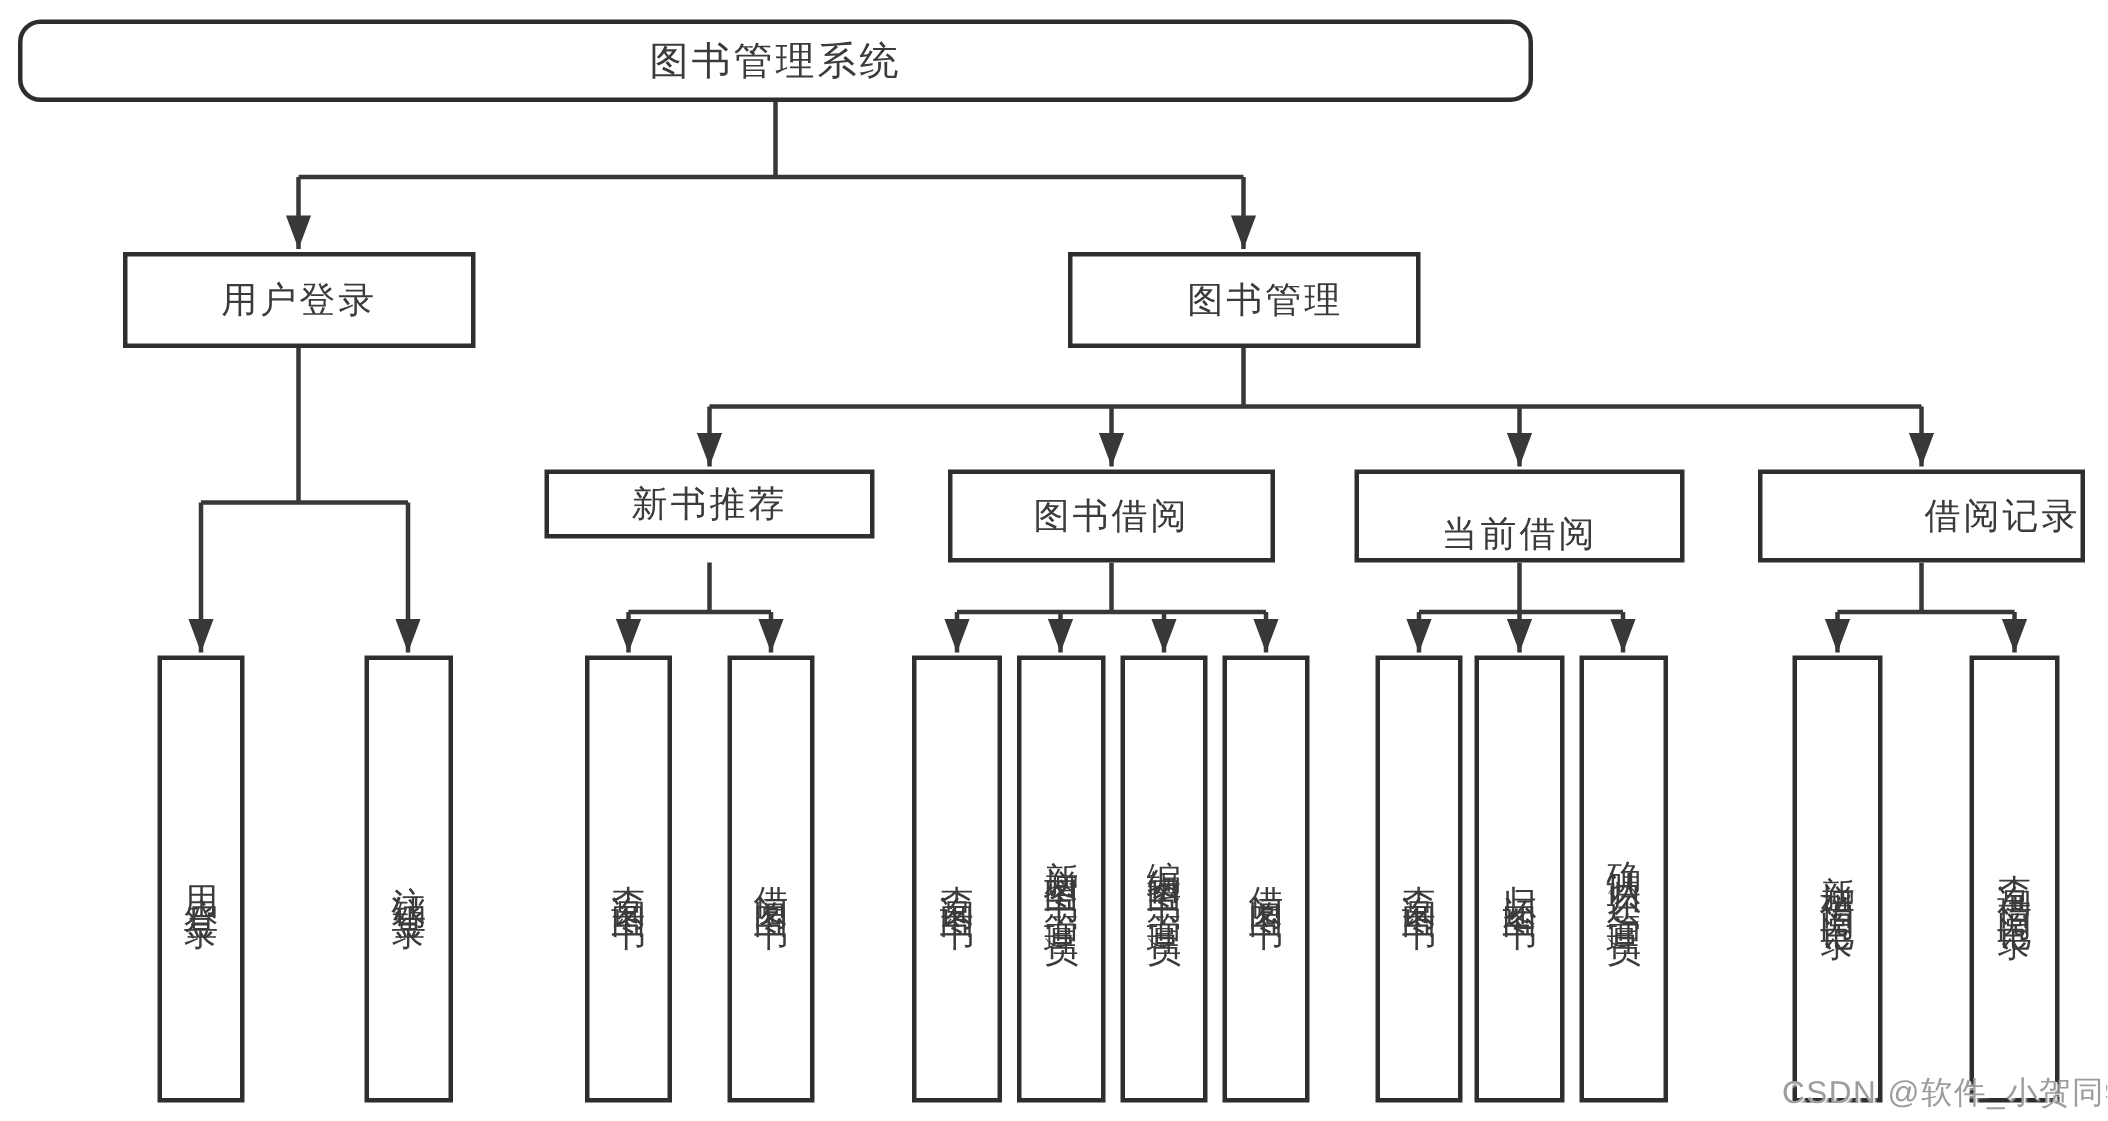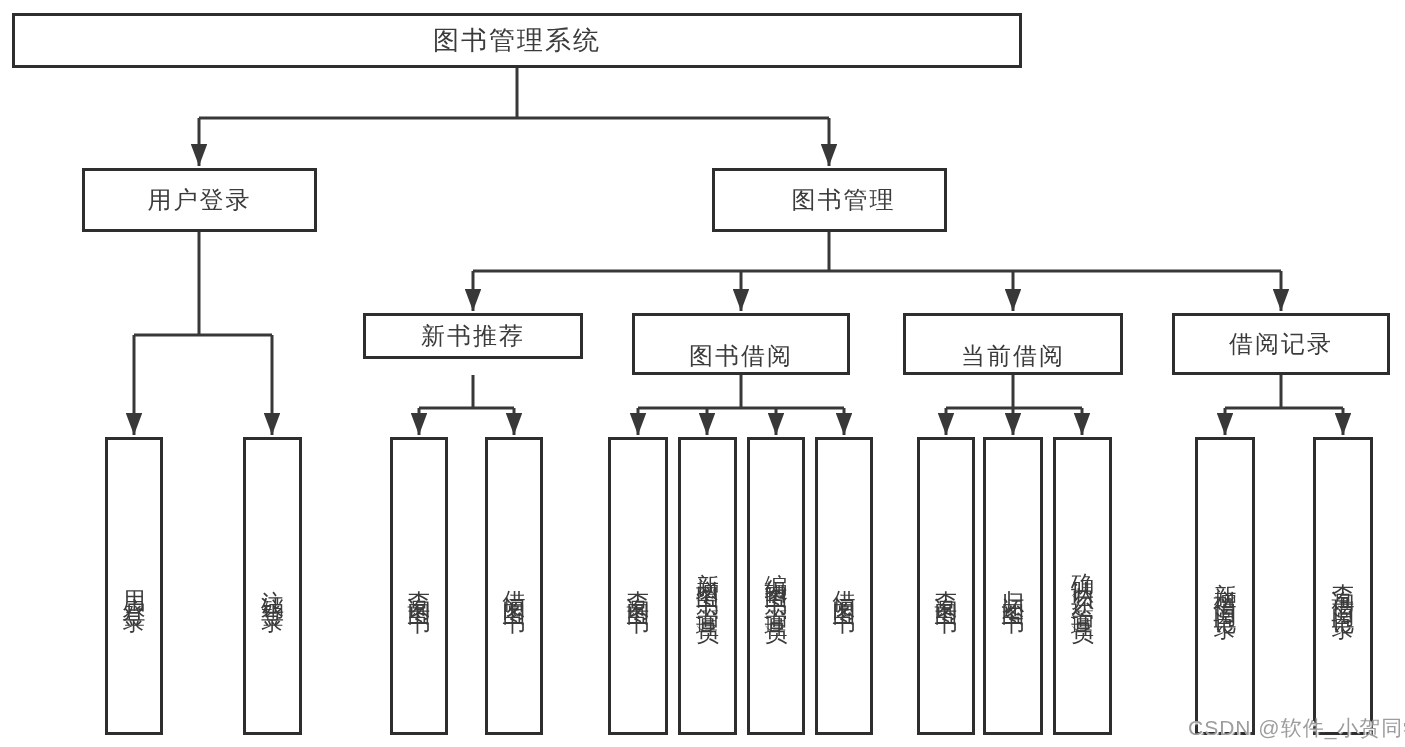--- a/index.html
+++ b/index.html
@@ -29,27 +29,27 @@
   .node.h { font-size: 24px; letter-spacing: 2px; white-space: nowrap; }
   .node.root { font-size: 26px; letter-spacing: 2px; }
   .node.v span.vtext {
     writing-mode: vertical-rl;
     text-orientation: mixed;
     font-size: 23px;
     letter-spacing: 7px;
     line-height: 1;
   }
   
-  .n-root   { left: 12px;   top: 13px;  width: 1010px; height: 55px; }
+  .n-root   { left: 12px;   top: 13px;  width: 1010px; height: 55px; border-radius: 15px; }
   .n-l2a    { left: 82px;   top: 168px; width: 235px;  height: 64px; }
   .n-l2b    { left: 712px;  top: 168px; width: 235px;  height: 64px; padding-left: 28px; }
   .n-l3a    { left: 363px;  top: 313px; width: 220px;  height: 46px; }
-  .n-l3b    { left: 632px;  top: 313px; width: 218px;  height: 62px; align-items: flex-end; }
+  .n-l3b    { left: 632px;  top: 313px; width: 218px;  height: 62px; }
   .n-l3c    { left: 903px;  top: 313px; width: 220px;  height: 62px; align-items: flex-end; }
-  .n-l3d    { left: 1172px; top: 313px; width: 218px;  height: 62px; }
+  .n-l3d    { left: 1172px; top: 313px; width: 218px;  height: 62px; justify-content: flex-end; }
   .leaf     { top: 437px; height: 298px; }
   .n-p1c1   { left: 105px;  width: 58px; }
   .n-p1c2   { left: 243px;  width: 59px; }
   .n-p2c1   { left: 390px;  width: 58px; }
   .n-p2c2   { left: 485px;  width: 58px; }
   .n-p3c1   { left: 608px;  width: 60px; }
   .n-p3c2   { left: 678px;  width: 59px; }
   .n-p3c3   { left: 747px;  width: 58px; }
   .n-p3c4   { left: 815px;  width: 58px; }
   .n-p4c1   { left: 917px;  width: 58px; }

